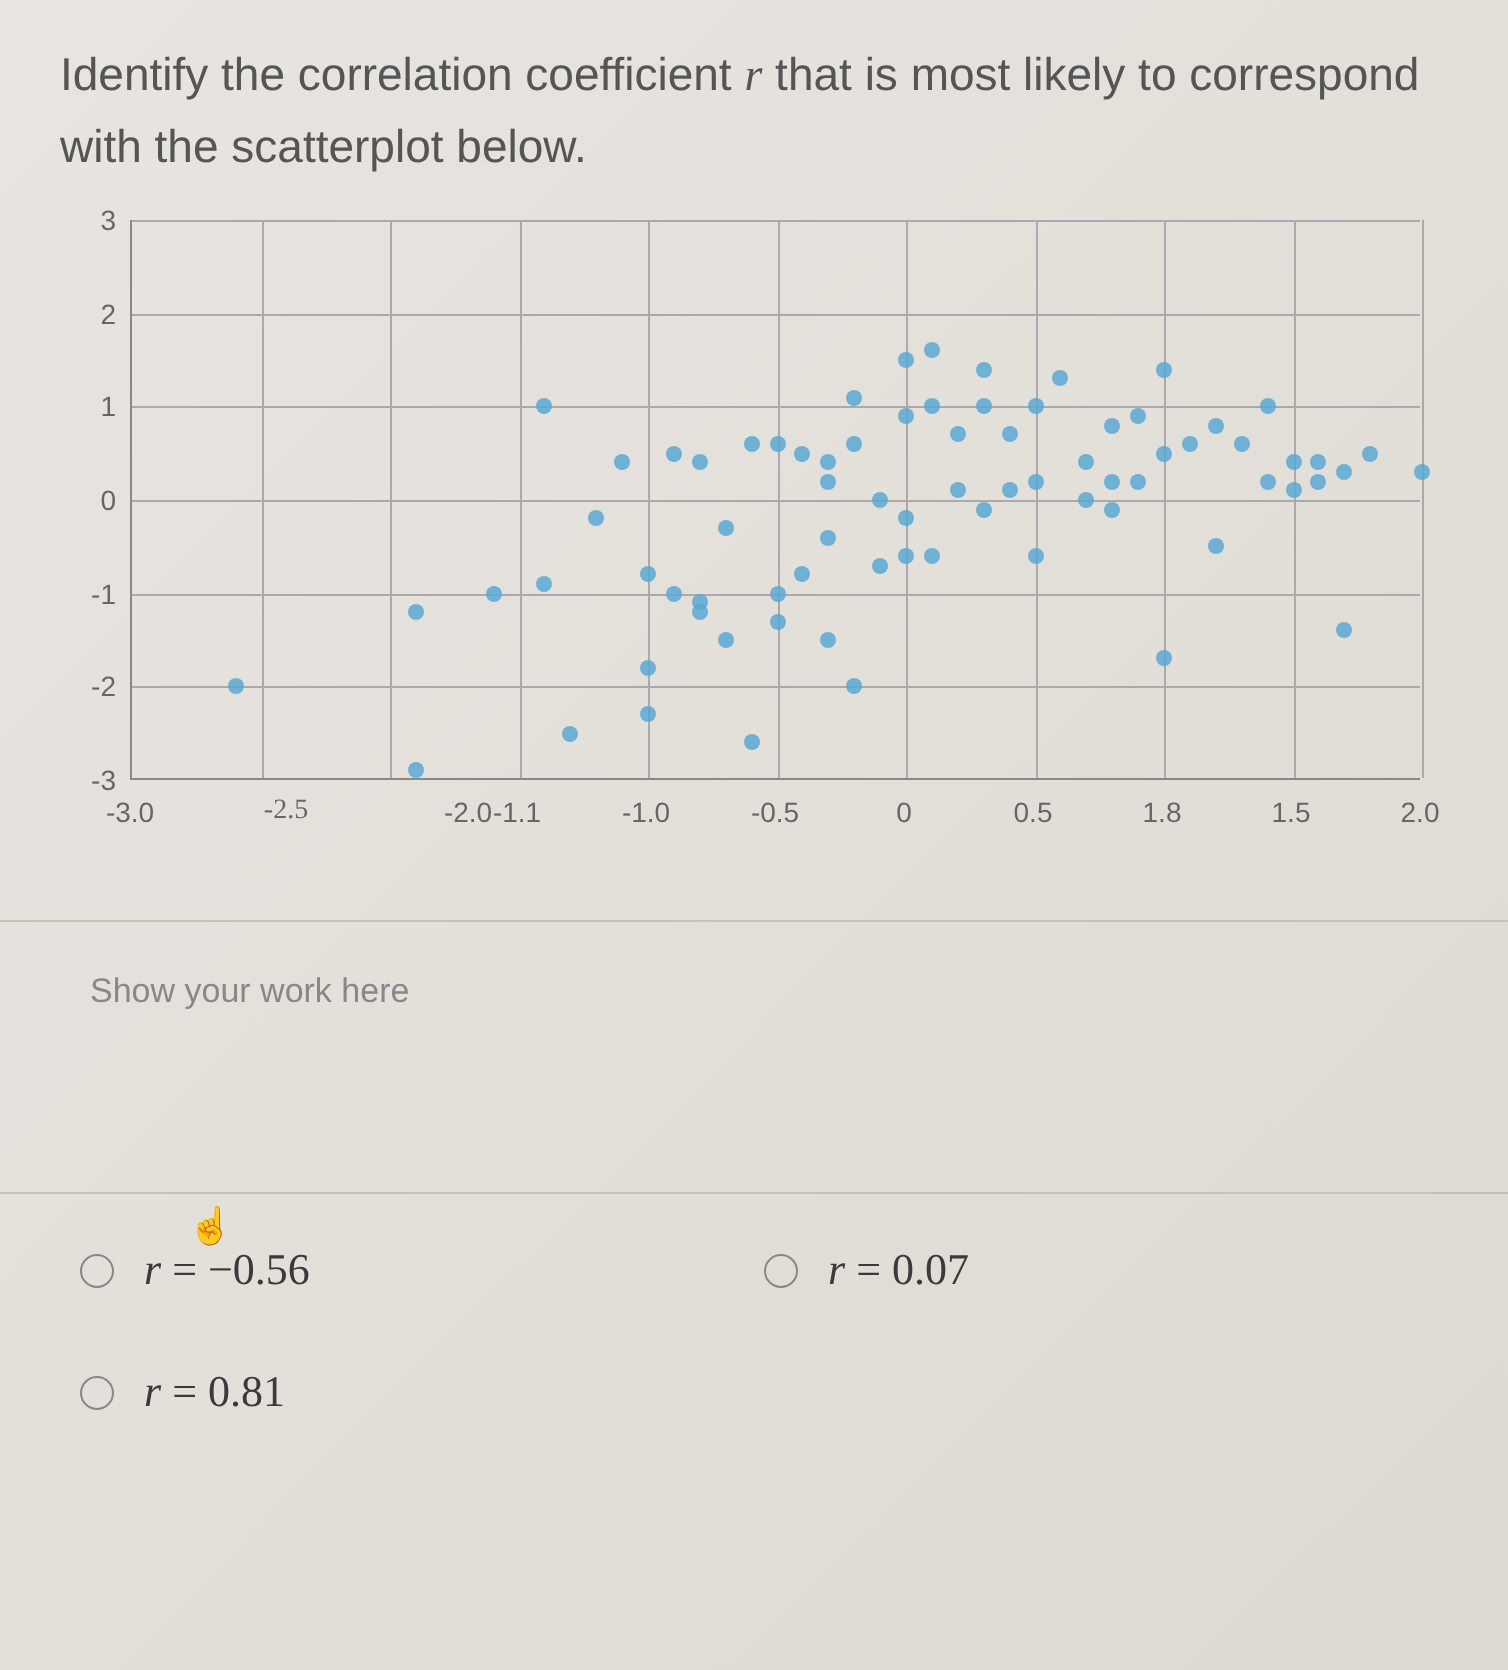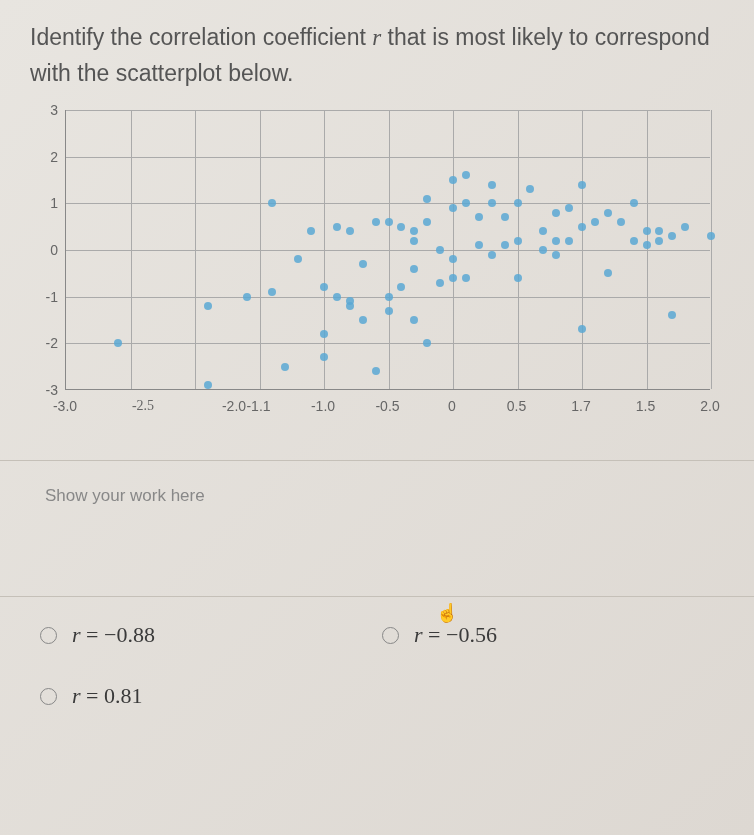--- a/index.html
+++ b/index.html
@@ -239,43 +239,43 @@
     </div>
   <div id="x-labels">
       <div class="x-label" style="left: 35px;">-3.0</div>
       <div class="x-label" style="left: 113px; font-family: Liberation Serif, serif;">-2.5</div>
       <div class="x-label" style="left: 164px; margin-left: 40px;">-2.0</div>
       <div class="x-label" style="left: 228.5px;">-1.1</div>
       <div class="x-label" style="left: 293px;">-1.0</div>
       <div class="x-label" style="left: 357.5px;">-0.5</div>
       <div class="x-label" style="left: 422px;">0</div>
       <div class="x-label" style="left: 486.5px;">0.5</div>
-      <div class="x-label" style="left: 551px;">1.7</div>
+      <div class="x-label" style="left: 551px;">1.8</div>
       <div class="x-label" style="left: 615.5px;">1.5</div>
       <div class="x-label" style="left: 680px;">2.0</div>
     </div>
 </div>
 
 <div class="divider"></div>
 
 <div class="show-work">Show your work here</div>
 
 <div class="divider"></div>
 
 <div class="options">
-  <div class="option">
-    <div class="radio"></div>
-    <div class="option-label">
-      <span class="var">r</span><span> = </span><span>−0.88</span>
-    </div>
-  </div>
   <div class="option" style="position:relative;">
     <div class="radio"></div>
     <div class="option-label" style="position:relative;">
       <span class="var">r</span><span> = </span><span style="position:relative;"><span class="cursor">☝</span></span><span>−0.56</span>
+    </div>
+  </div>
+  <div class="option">
+    <div class="radio"></div>
+    <div class="option-label">
+      <span class="var">r</span><span> = </span><span>0.07</span>
     </div>
   </div>
   <div class="option">
     <div class="radio"></div>
     <div class="option-label">
       <span class="var">r</span><span> = </span><span>0.81</span>
     </div>
   </div>
 </div>
 

